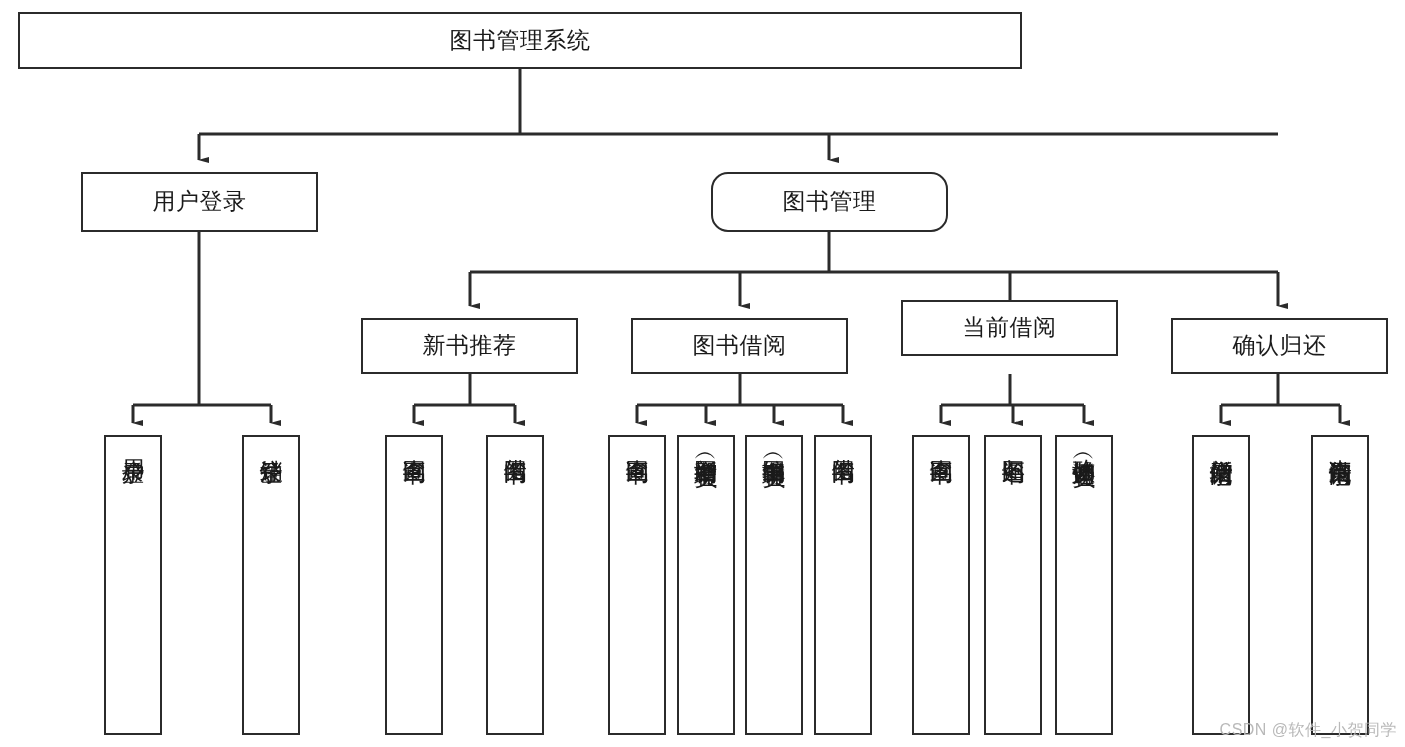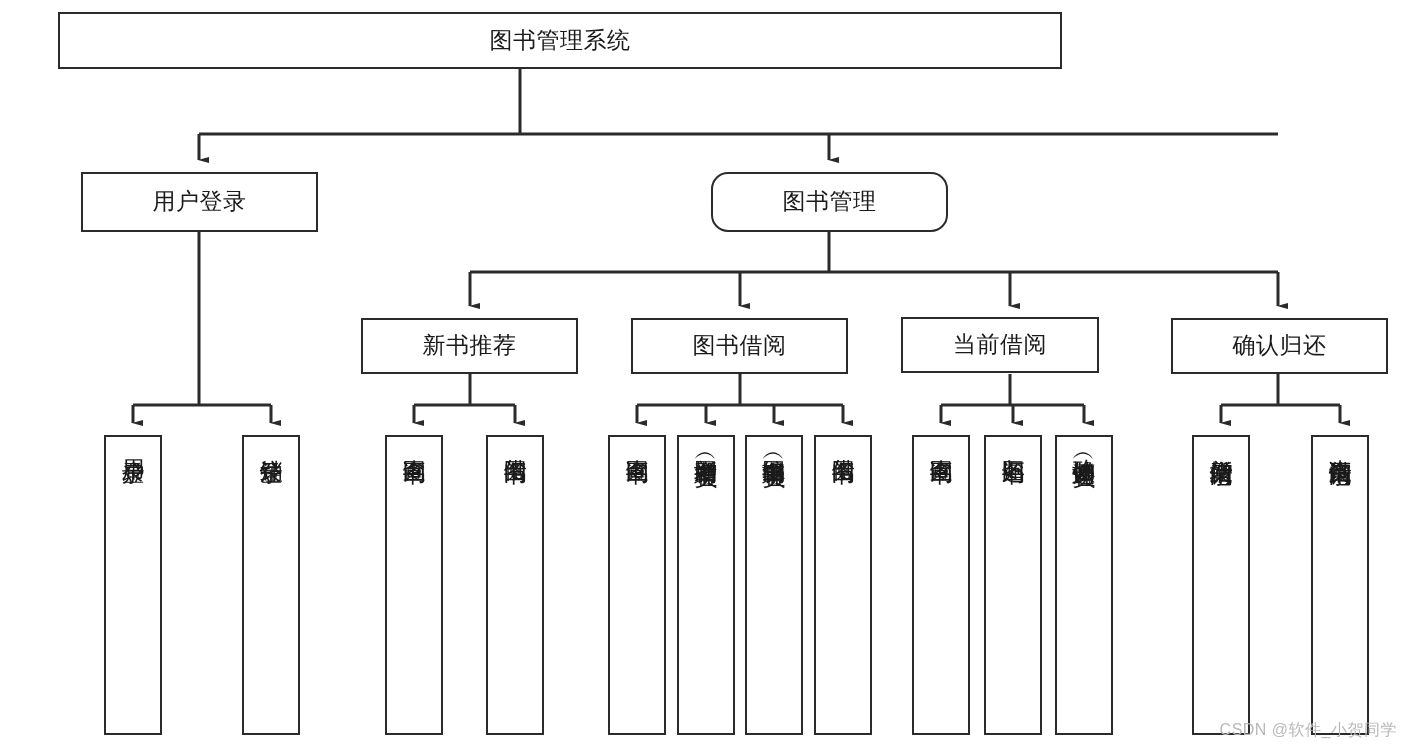--- a/index.html
+++ b/index.html
@@ -118,28 +118,28 @@
       <path d="M1013,405 L1013,423" marker-end="url(#arrowhead)"></path>
       <path d="M1084,405 L1084,423" marker-end="url(#arrowhead)"></path>
 
       <path d="M1278,374 L1278,405"></path>
       <path d="M1221,405 L1340,405"></path>
       <path d="M1221,405 L1221,423" marker-end="url(#arrowhead)"></path>
       <path d="M1340,405 L1340,423" marker-end="url(#arrowhead)"></path>
     </g>
   </svg>
 
-  <div class="node node-h node-root" style="left: 18px; top: 12px; width: 1004px; height: 57px; margin-left: 40px;">图书管理系统</div>
+  <div class="node node-h node-root" style="left: 18px; top: 12px; width: 1004px; height: 57px;">图书管理系统</div>
 
   <div class="node node-h" style="left: 81px; top: 172px; width: 237px; height: 60px;">用户登录</div>
   <div class="node node-h" style="left: 711px; top: 172px; width: 237px; height: 60px; border-radius: 17px;">图书管理</div>
 
   <div class="node node-h" style="left: 361px; top: 318px; width: 217px; height: 56px;">新书推荐</div>
   <div class="node node-h" style="left: 631px; top: 318px; width: 217px; height: 56px;">图书借阅</div>
-  <div class="node node-h" style="left: 901px; top: 317px; width: 198px; height: 56px;">当前借阅</div>
+  <div class="node node-h" style="left: 901px; top: 300px; width: 217px; height: 56px;">当前借阅</div>
   <div class="node node-h" style="left: 1171px; top: 318px; width: 217px; height: 56px;">确认归还</div>
 
   <div class="node node-v" style="left: 104px; top: 435px; width: 58px; height: 300px;">
     <span class="vlabel">用户登录</span>
   </div>
   <div class="node node-v" style="left: 242px; top: 435px; width: 58px; height: 300px;">
     <span class="vlabel">注销登录</span>
   </div>
   <div class="node node-v" style="left: 385px; top: 435px; width: 58px; height: 300px;">
     <span class="vlabel">查询图书</span>

